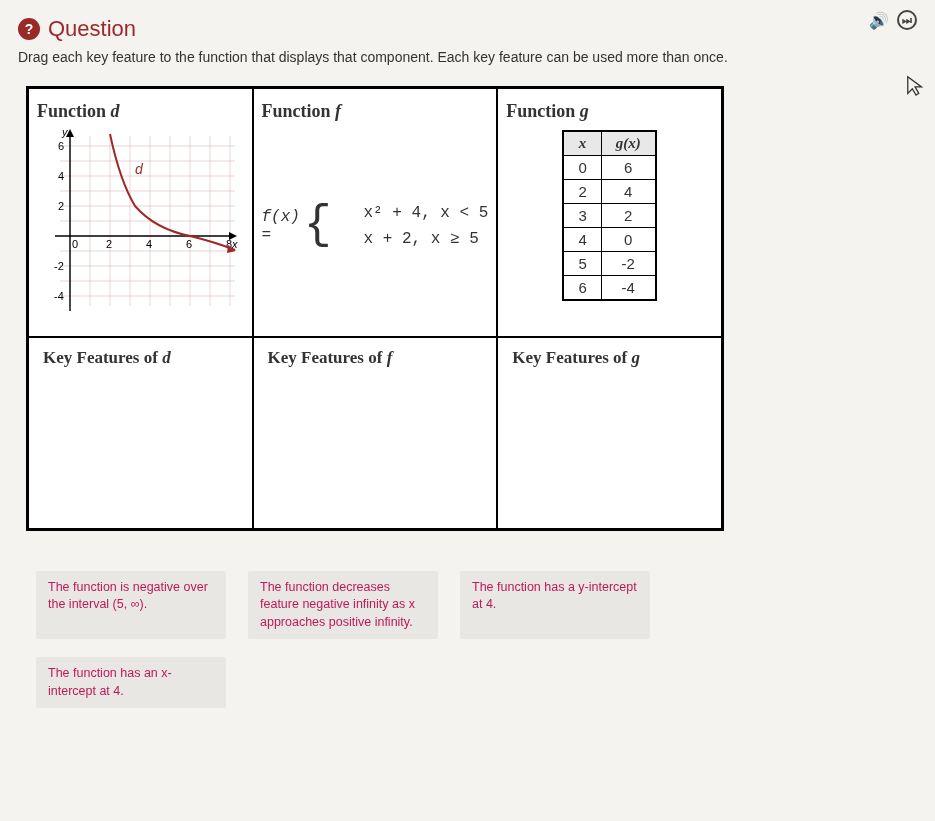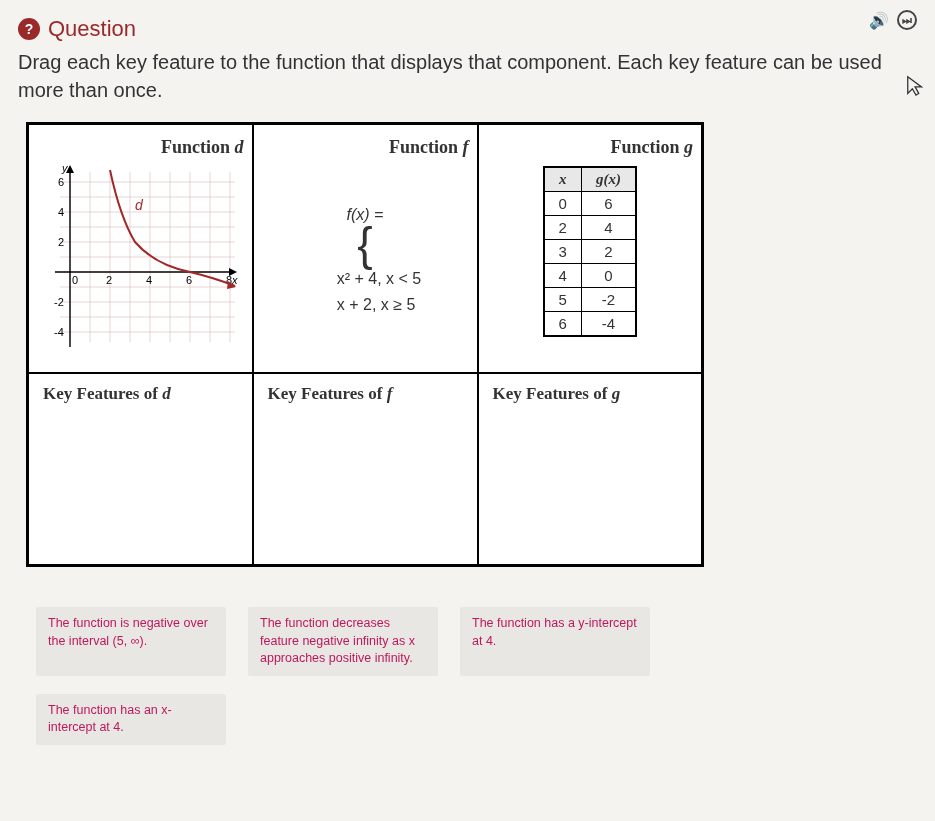--- a/index.html
+++ b/index.html
@@ -27,55 +27,55 @@
   }
   .q-header {
     display:flex; align-items:center; gap:8px;
     color:#9a2a2a; font-size:22px; margin:4px 0 6px 0;
   }
   .q-icon {
     display:inline-flex; align-items:center; justify-content:center;
     width:22px; height:22px; background:#9a2a2a; color:#fff;
     border-radius:50%; font-weight:bold; font-size:14px;
   }
-  .instructions { color:#333; font-size:20px; margin:0 0 18px 0; line-height:1.4; }
+  .instructions { color:#333; font-size:14px; margin:0 0 18px 0; line-height:1.4; }
   .main-table {
     border-collapse: collapse;
     border: 3px solid #000;
     background:#fff;
     margin-left: 8px;
   }
   .main-table td {
     border: 2px solid #000;
     vertical-align: top;
     padding: 6px 8px;
   }
   .col { width: 225px; }
   .col-head {
     font-family: Georgia, 'Times New Roman', serif;
     font-weight: bold;
     font-size: 18px;
-    text-align: right;
+    text-align: left;
     padding: 6px 0 4px 0;
   }
   .col-head i { font-style: italic; }
   .fn-body { height: 200px; }
   .key-head {
     font-family: Georgia, 'Times New Roman', serif;
     font-weight: bold;
     font-size: 17px;
     text-align: left;
     padding: 4px 6px;
   }
   .dropzone { height: 150px; }
   
   .graph-wrap { position:relative; width:200px; height:190px; margin:0 auto; }
   .graph-wrap svg { width:200px; height:190px; }
   
-  .pw-wrap { display:flex; align-items:center; justify-content:center; height:100%; font-family:Liberation Sans, sans-serif; font-size:16px;flex-direction:column; }
+  .pw-wrap { display:flex; align-items:center; justify-content:center; height:100%; font-family:Liberation Mono, monospace; font-size:16px; }
   .pw-left { font-style:italic; }
   .brace { font-size:46px; line-height:0.9; font-weight:normal; margin:0 4px; }
   .pw-lines div { padding:4px 0; white-space:nowrap;margin-left:28px; }
   
   .g-table {
     border-collapse: collapse;
     margin: 4px auto 0 auto;
     border: 2px solid #000;
   }
   .g-table th, .g-table td {

